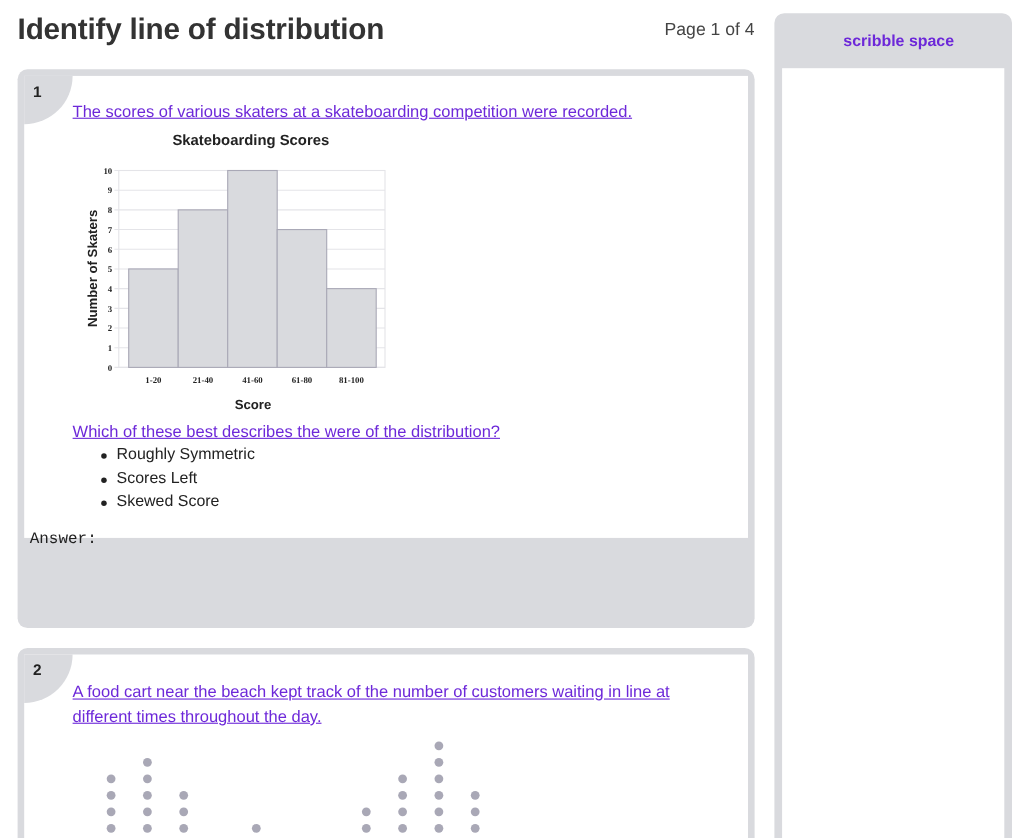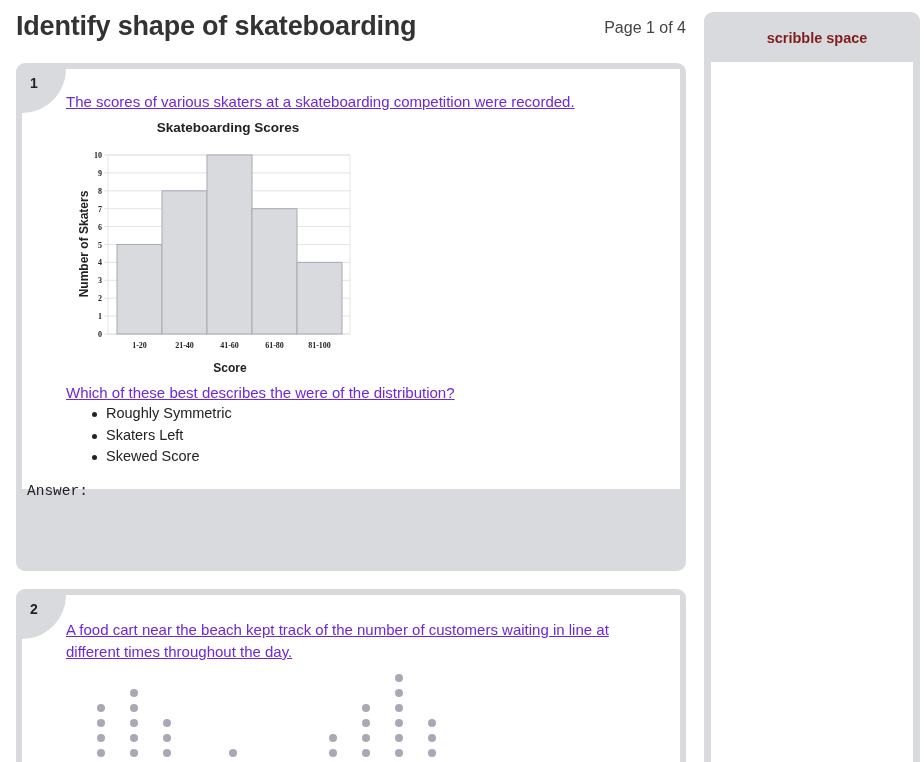--- a/index.html
+++ b/index.html
@@ -46,31 +46,31 @@
     content:""; position:absolute; left:2px; top:9px; width:5px; height:5px;
     background:#222; border-radius:50%;
   }
   .chart { position:absolute; left:50px; top:48px; }
   .scribble {
     position:absolute; left:704px; top:12px; width:216px; height:770px;
     background:#d9dade; border-radius:9px;
   }
   .scribble-title {
     position:absolute; left:0; right:0; top:18px; text-align:center;
-    font-size:14.5px; font-weight:bold; color:#7f1d1d;padding-left:10px;
+    font-size:14.5px; font-weight:bold; color:#6d28d9;padding-left:10px;
   }
   .scribble-inner {
     position:absolute; left:7px; right:7px; top:50px; bottom:0; background:#fff;
   }
   .dot { position:absolute; width:8px; height:8px; border-radius:50%; background:#a9a8b6; }
 </style>
 </head>
 <body>
 
-<div class="title">Identify shape of skateboarding</div>
+<div class="title">Identify line of distribution</div>
 <div class="page-num">Page 1 of 4</div>
 
 <div class="card" style="top:63px; height:508px;">
   <div class="card-inner" style="height:420px;">
     <div class="tab">
       <span class="qnum">1</span>
     </div>
     <div class="qtext" style="top:22px;">The scores of various skaters at a skateboarding competition were recorded.</div>
 
     <svg class="chart" width="300" height="270" viewBox="0 0 300 270">
@@ -117,21 +117,21 @@
           <text x="202.5" y="231" text-anchor="middle">61-80</text>
           <text x="247.5" y="231" text-anchor="middle">81-100</text>
         </g>
       <text x="158" y="255" text-anchor="middle" font-family="Liberation Sans, sans-serif" font-size="12" font-weight="bold" fill="#222">Score</text>
       <text x="0" y="0" transform="translate(16,127) rotate(-90)" text-anchor="middle" font-family="Liberation Sans, sans-serif" font-size="12" font-weight="bold" fill="#222">Number of Skaters</text>
     </svg>
 
     <div class="qtext" style="top:313px;">Which of these best describes the were of the distribution?</div>
     <ul class="options" style="top:334px;">
       <li>Roughly Symmetric</li>
-      <li>Skaters Left</li>
+      <li>Scores Left</li>
       <li>Skewed Score</li>
     </ul>
   </div>
   <div class="answer-label" style="top:420px;font-family:Liberation Mono, monospace;">Answer:</div>
   <div style="position:absolute; left:6px; right:6px; top:456px; height:46px;"></div>
 </div>
 
 <div class="card" style="top:589px; height:200px;">
   <div class="card-inner" style="bottom:0;">
     <div class="tab">

